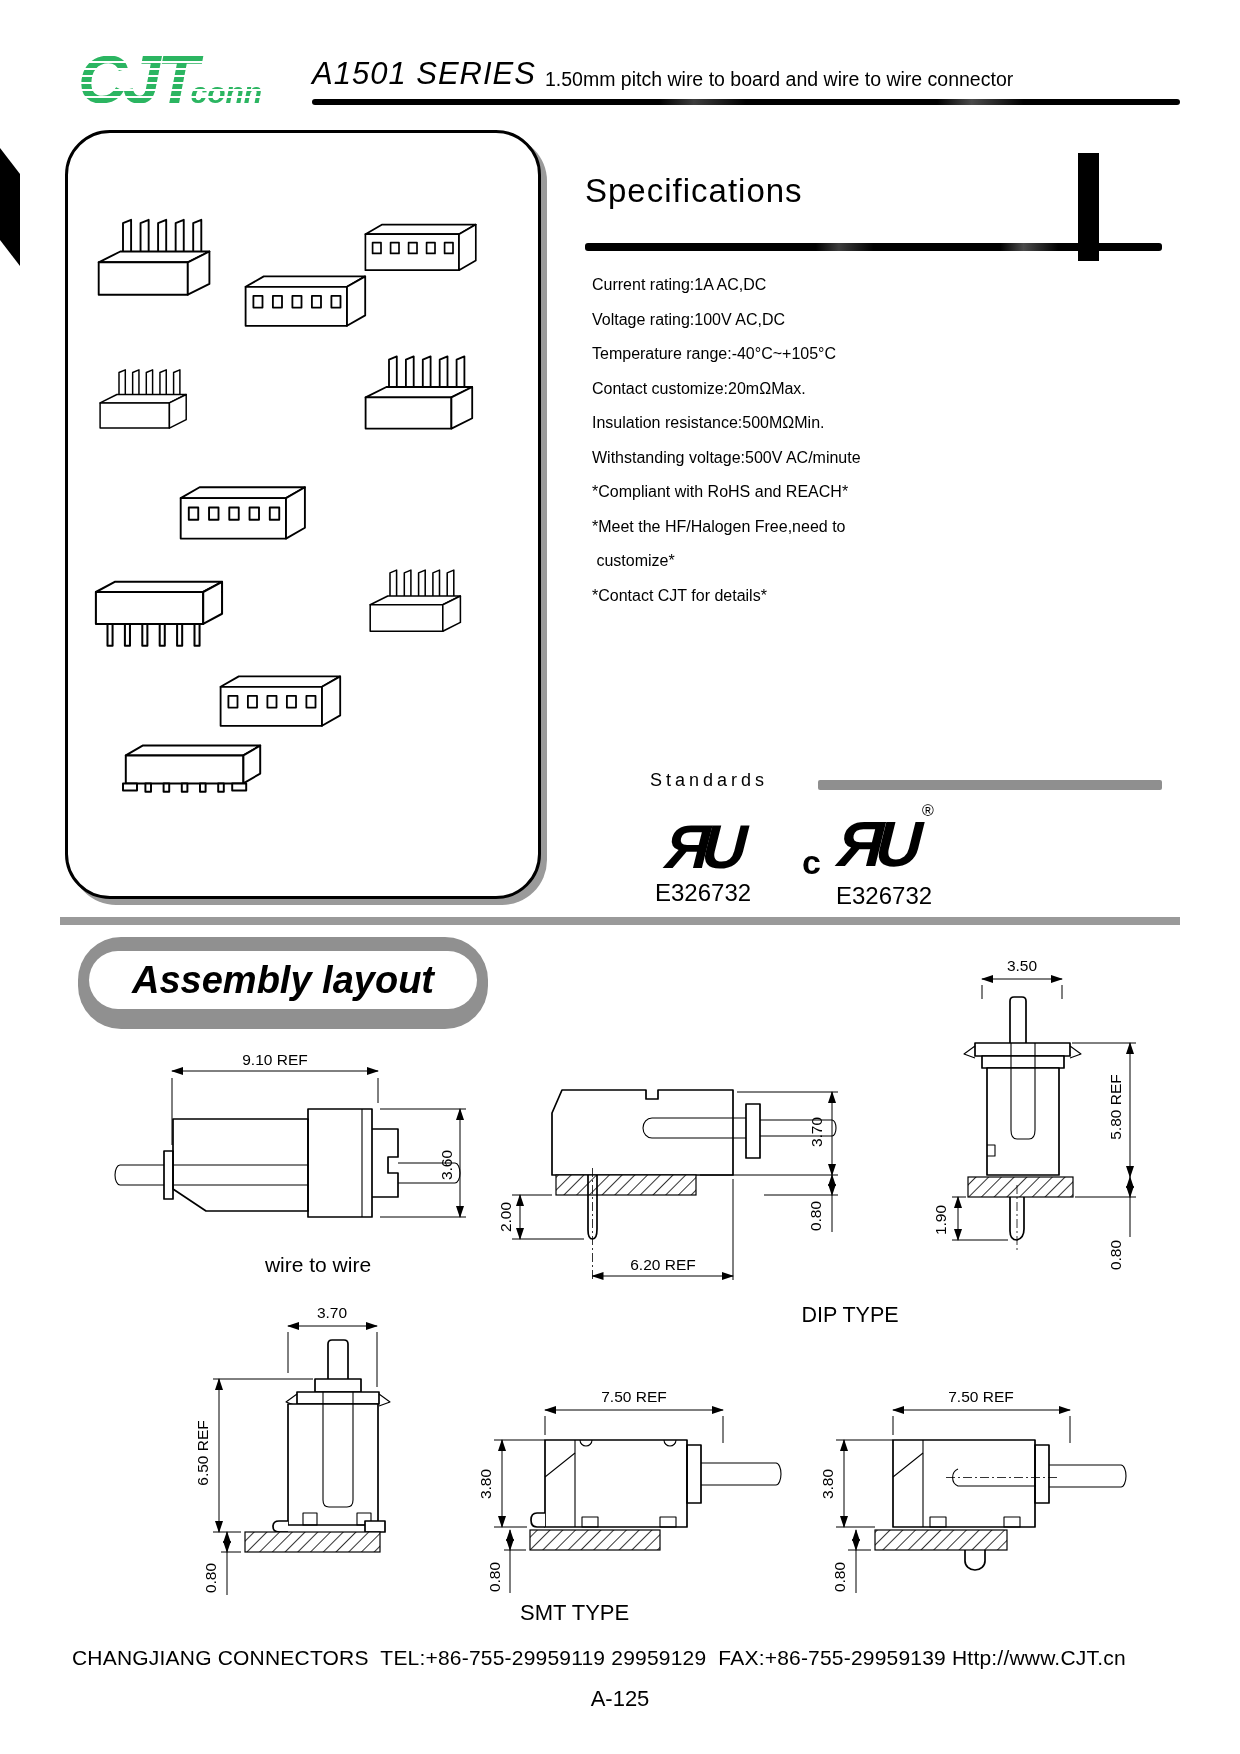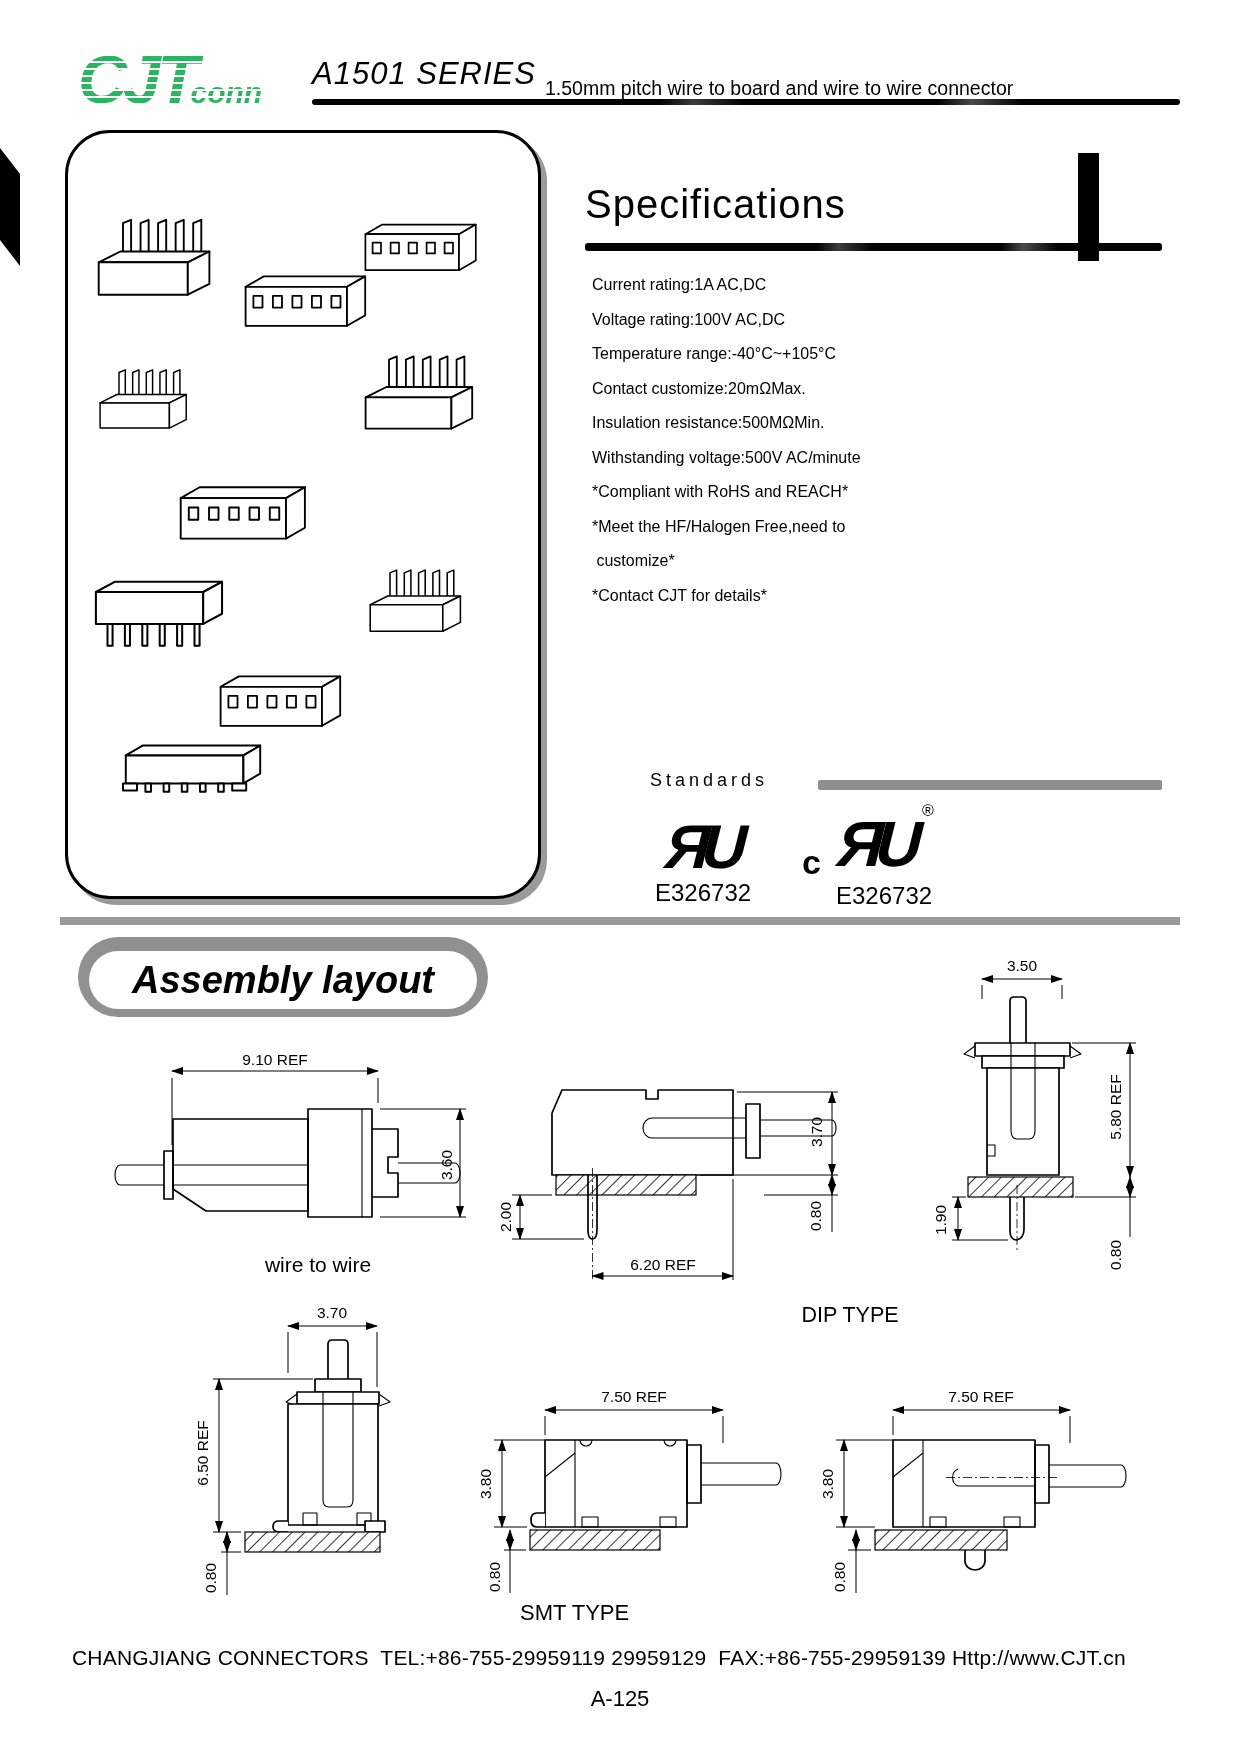--- a/index.html
+++ b/index.html
@@ -78,41 +78,41 @@
         <rect class="pf" x="68" y="36" width="4" height="6"></rect>
       </g>
     </defs>
   </svg>
 
   <div class="abs" style="left:78px;top:42px;width:232px;height:82px;">
     <span style="font:italic bold 68px/1.1 'Liberation Sans',sans-serif;color:#2BB561;letter-spacing:-4px;">CJT</span><span style="font:italic bold 30px/1 'Liberation Sans',sans-serif;color:#2BB561;margin-left:-4px;">conn</span>
     <div class="stripes"></div>
   </div>
   <div class="abs" style="left:312px;top:56px;font-size:31px;letter-spacing:1px;font-style:italic;">A1501 SERIES</div>
-  <div class="abs" style="left:545px;top:68px;font-size:19.5px;margin-top:9px;">1.50mm pitch wire to board and wire to wire connector</div>
+  <div class="abs" style="left:545px;top:68px;font-size:19.5px;">1.50mm pitch wire to board and wire to wire connector</div>
   <div class="abs thickline" style="left:312px;top:99px;width:868px;height:6px;"></div>
 
   <div class="abs" style="left:0;top:148px;width:20px;height:118px;background:#000;clip-path:polygon(0 0,100% 22%,100% 100%,0 78%);"></div>
   <div class="abs" style="left:1078px;top:153px;width:21px;height:108px;background:#000;"></div>
 
   <div class="abs" style="left:65px;top:130px;width:470px;height:763px;border:3px solid #000;border-radius:45px;box-shadow:6px 6px 0 #9a9a9a;background:#fff;"></div>
   <svg class="abs" style="left:68px;top:133px;" width="464" height="757" viewBox="0 0 464 757">
     <use href="#cnA" transform="translate(28,78) scale(1.35)"></use>
     <use href="#cnB" transform="translate(175,120) scale(1.3)"></use>
     <use href="#cnB" transform="translate(295,70) scale(1.2)"></use>
     <use href="#cnA" transform="translate(30,230) scale(1.05)"></use>
     <use href="#cnA" transform="translate(295,215) scale(1.3)"></use>
     <use href="#cnB" transform="translate(110,330) scale(1.35)"></use>
     <use href="#cnC" transform="translate(25,430) scale(1.45)"></use>
     <use href="#cnA" transform="translate(300,430) scale(1.1)"></use>
     <use href="#cnB" transform="translate(150,520) scale(1.3)"></use>
     <use href="#cnD" transform="translate(55,600) scale(1.4)"></use>
   </svg>
 
-  <div class="abs" style="left:585px;top:182px;font-size:40px;letter-spacing:1px;">Specifications</div>
+  <div class="abs" style="left:585px;top:172px;font-size:33px;letter-spacing:1px;">Specifications</div>
   <div class="abs thickline" style="left:585px;top:243px;width:577px;height:8px;"></div>
   <div class="abs" style="left:592px;top:268px;">
     <div class="specline">Current rating:1A AC,DC</div>
     <div class="specline">Voltage rating:100V AC,DC</div>
     <div class="specline">Temperature range:-40°C~+105°C</div>
     <div class="specline">Contact customize:20mΩMax.</div>
     <div class="specline">Insulation resistance:500MΩMin.</div>
     <div class="specline">Withstanding voltage:500V AC/minute</div>
     <div class="specline">*Compliant with RoHS and REACH*</div>
     <div class="specline">*Meet the HF/Halogen Free,need to</div>
@@ -133,21 +133,21 @@
   <svg class="abs" style="left:800px;top:798px;" width="140" height="90" viewBox="0 0 140 90">
     <text x="2" y="76" font-size="34" font-weight="bold">c</text>
     <g transform="translate(26,2) skewX(-14)">
       <text x="24" y="66" font-size="64" font-weight="bold" letter-spacing="-8">ЯU</text>
     </g>
     <text x="122" y="18" font-size="16">®</text>
   </svg>
   <div class="abs" style="left:836px;top:882px;font-size:24px;">E326732</div>
 
   <div class="abs" style="left:60px;top:917px;width:1120px;height:8px;background:#9a9a9a;"></div>
-  <div class="abs" style="left:78px;top:937px;width:410px;height:80px;background:#909090;border-radius:43px;">
+  <div class="abs" style="left:78px;top:937px;width:410px;height:92px;background:#909090;border-radius:43px;">
     <div class="abs" style="left:11px;top:14px;width:388px;height:58px;background:#fff;border-radius:29px;text-align:center;">
       <span style="font:italic bold 38px/58px 'Liberation Sans',sans-serif;">Assembly layout</span>
     </div>
   </div>
 
   <svg class="abs" style="left:110px;top:1045px;" width="370" height="235" viewBox="0 0 370 235">
     <text class="dt" x="165" y="20" text-anchor="middle">9.10 REF</text>
     <line class="dm" x1="62" y1="26" x2="268" y2="26" marker-start="url(#ar)" marker-end="url(#ar)"></line>
     <line class="dm" x1="62" y1="33" x2="62" y2="100"></line>
       <line class="dm" x1="268" y1="33" x2="268" y2="58"></line>

